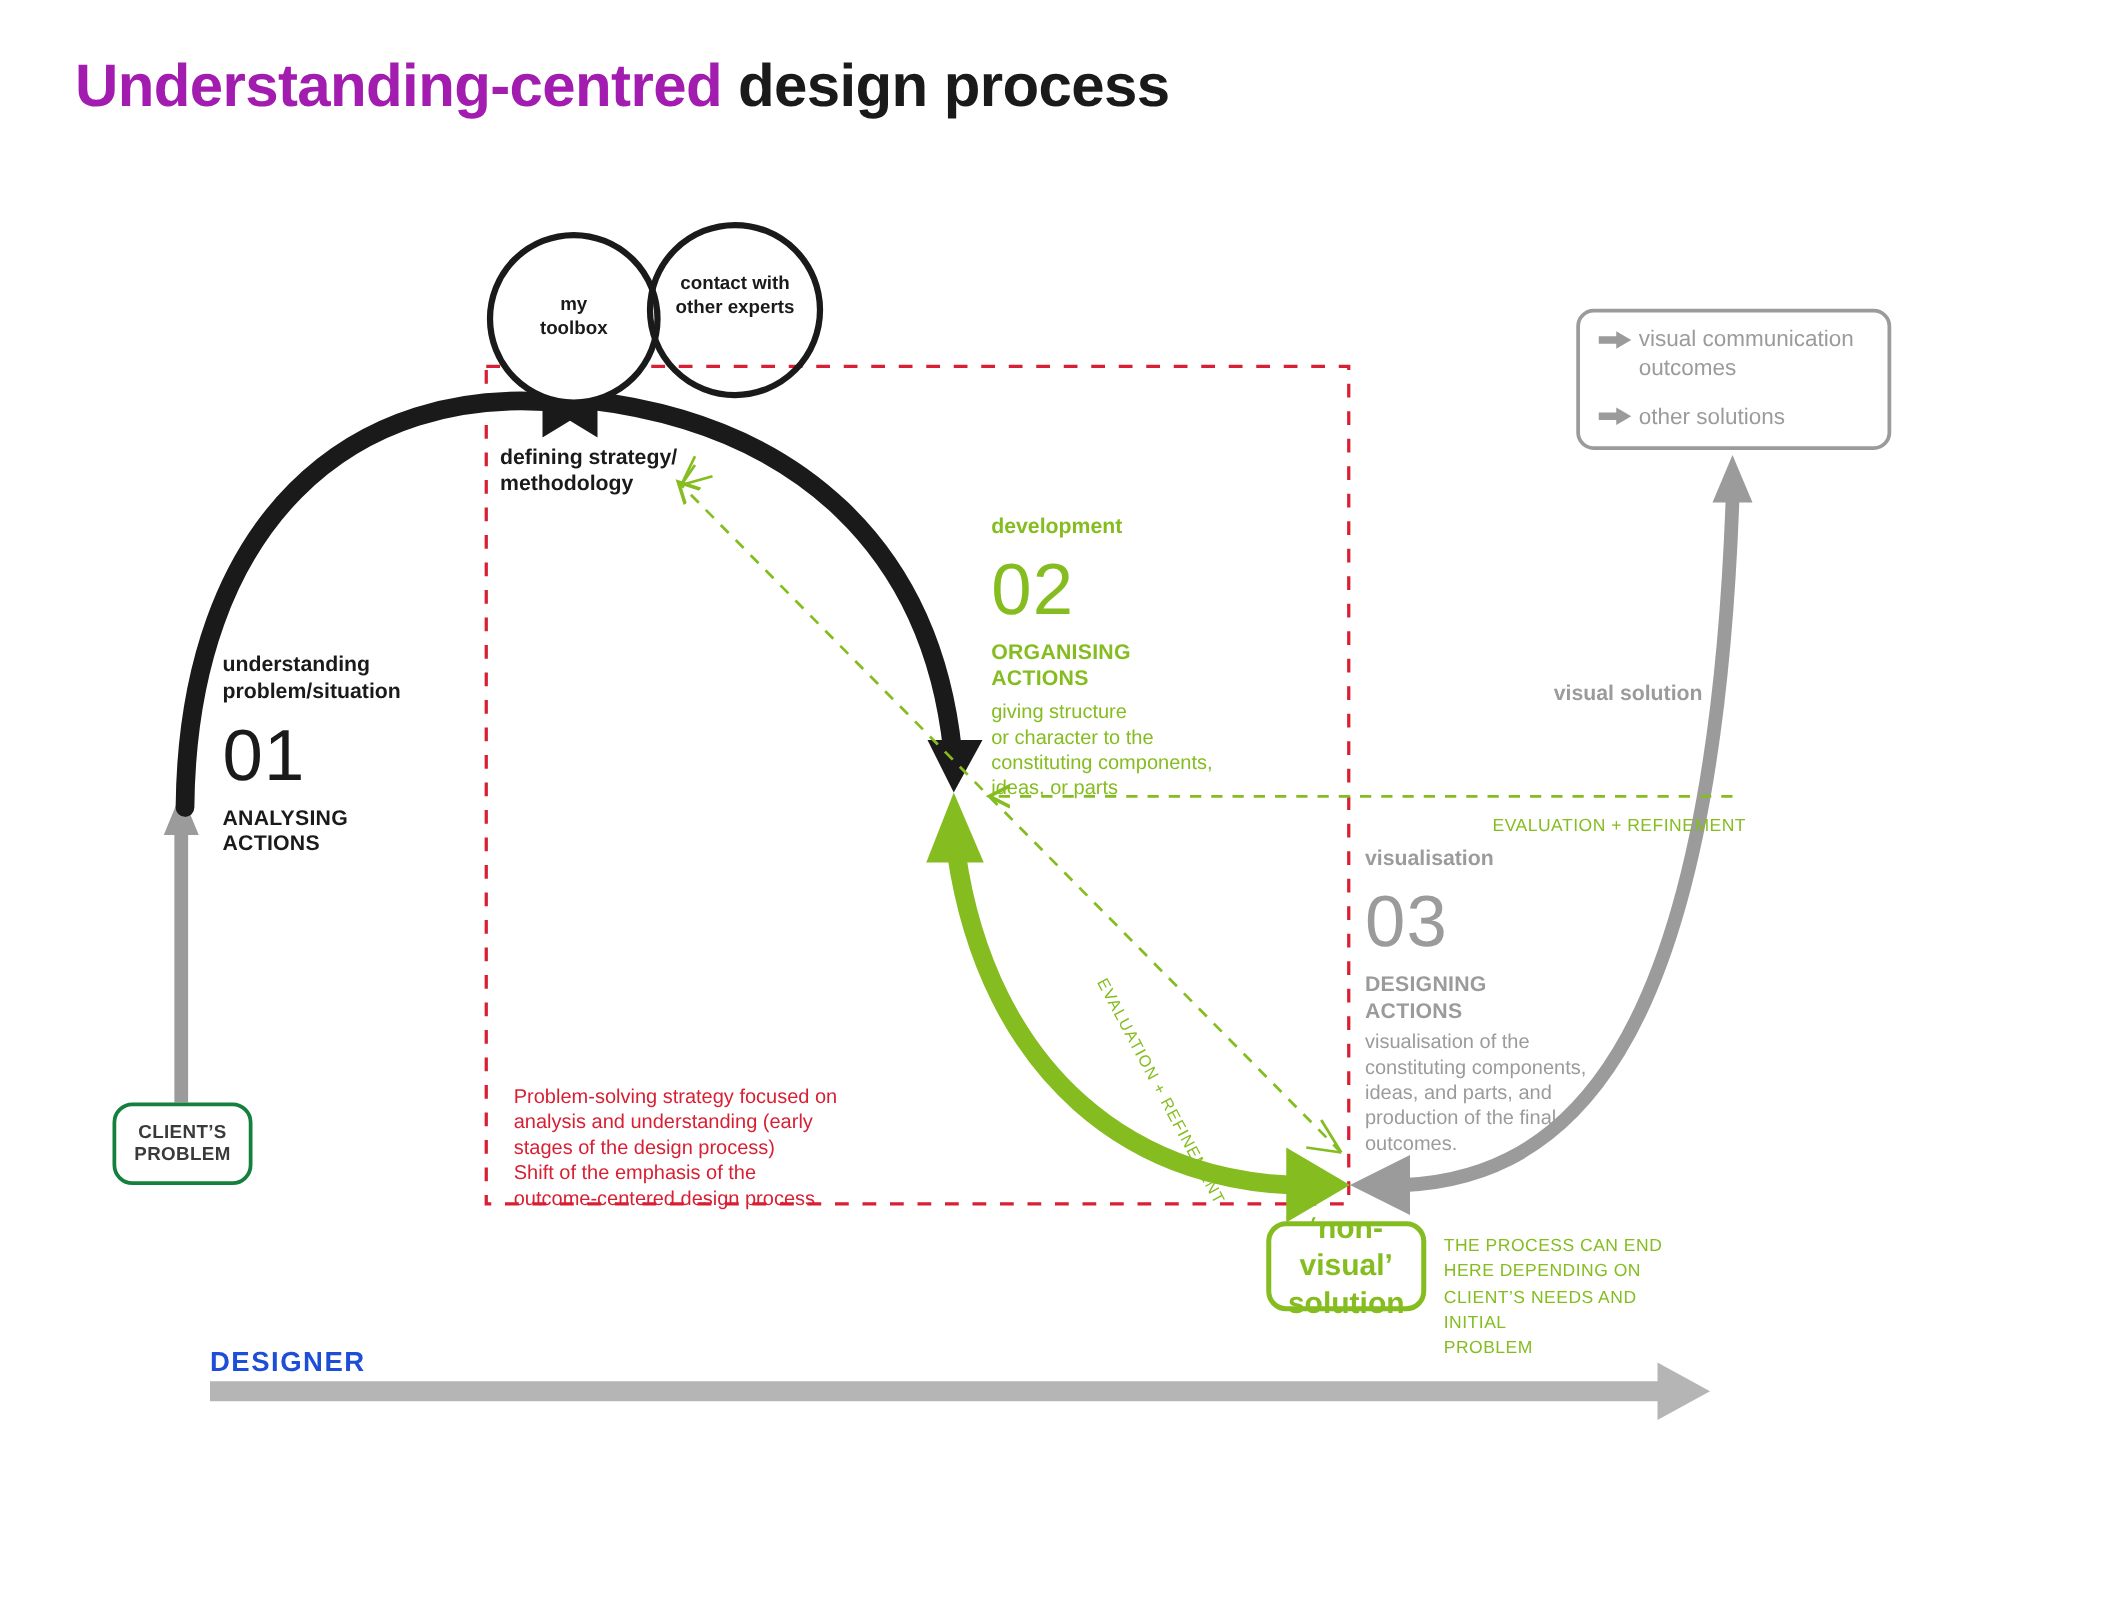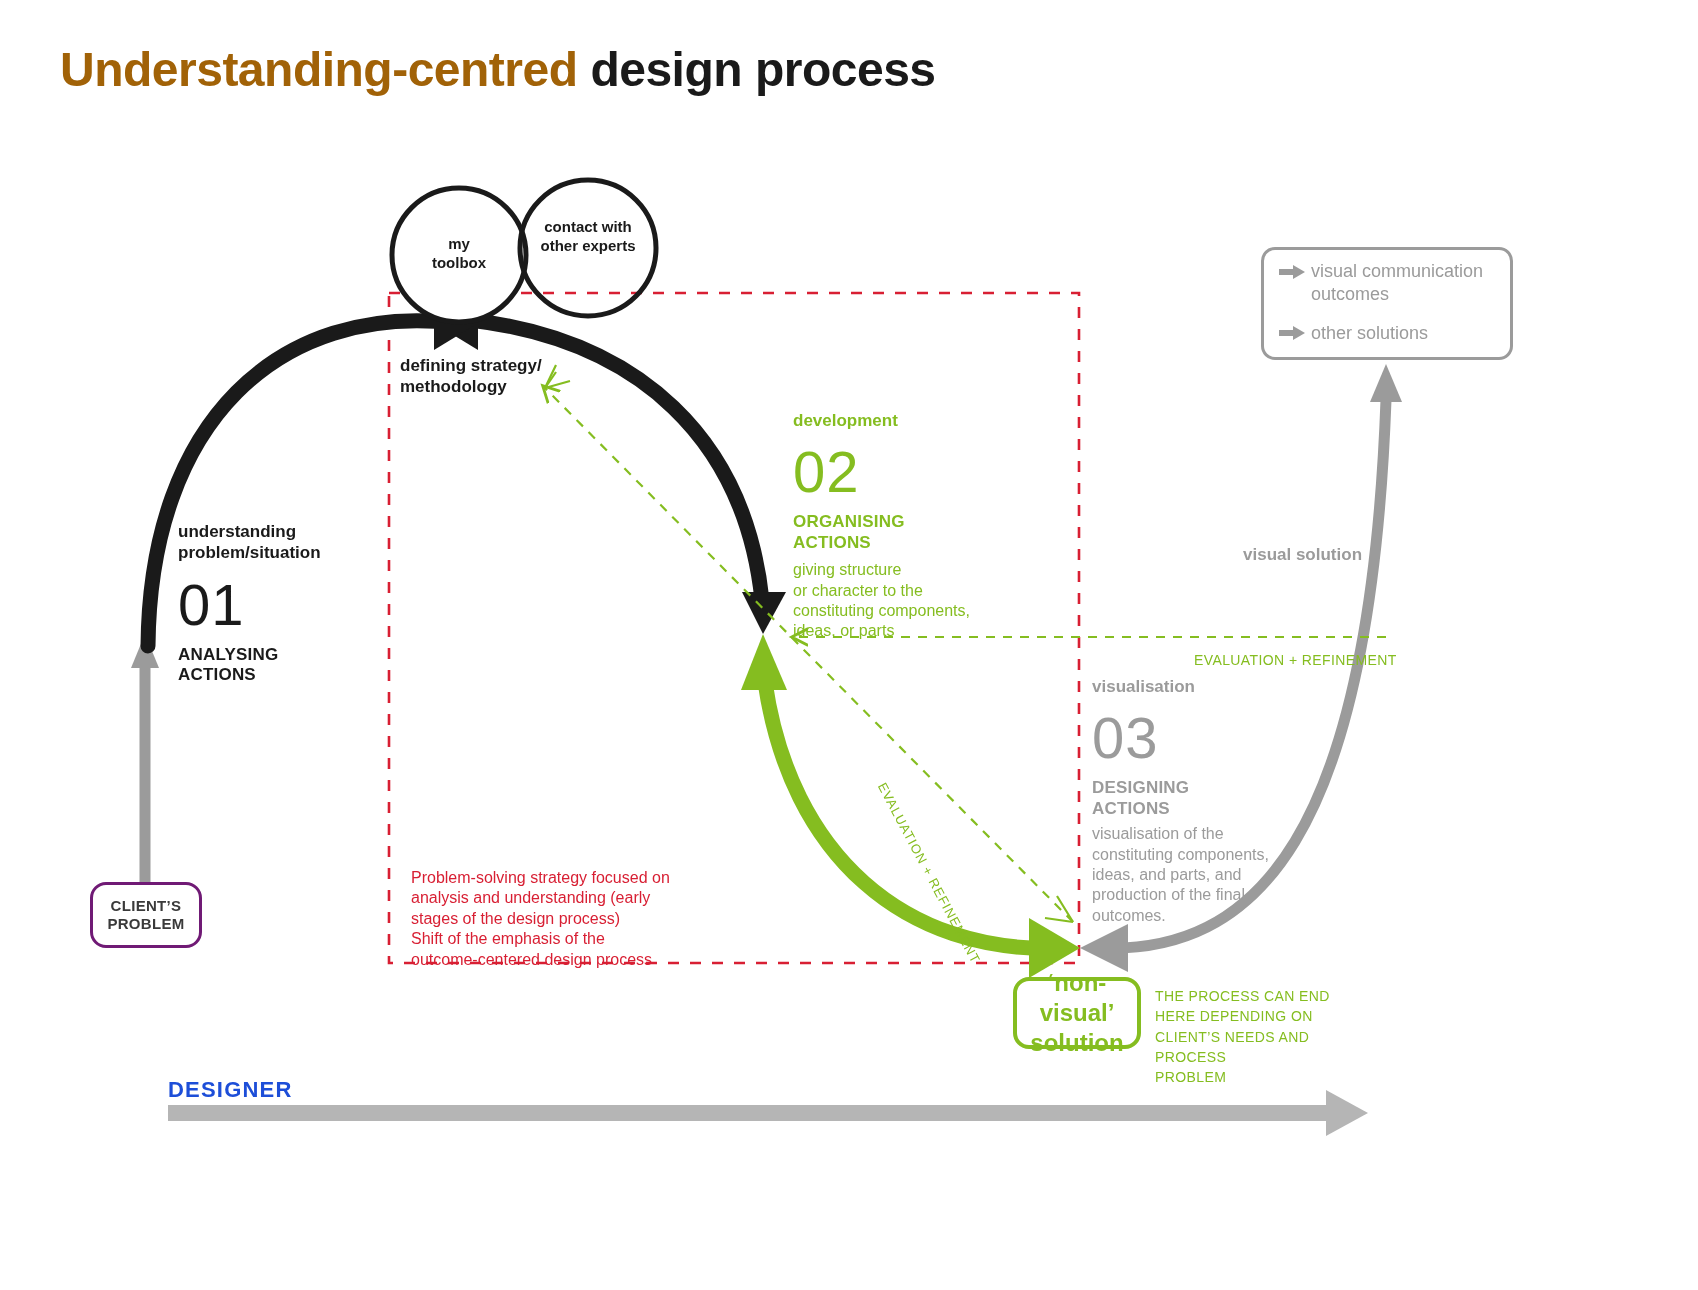--- a/index.html
+++ b/index.html
@@ -3,21 +3,21 @@
 <meta charset="utf-8">
 <title>Understanding-centred design process</title>
 <style>
   html,body{margin:0;padding:0;background:#ffffff;}
   body{width:1698px;height:1290px;position:relative;overflow:hidden;
        font-family:"Liberation Sans","DejaVu Sans",sans-serif;}
 
   
   #title{position:absolute;left:60px;top:42px;font-size:48px;font-weight:bold;
          letter-spacing:-0.5px;white-space:nowrap;}
-  #title .red{color:#a16207;}
+  #title .red{color:#a21caf;}
   #title .blk{color:#1a1a1a;}
 
   
   #canvas{position:absolute;left:0;top:0;width:1698px;height:1290px;}
 
   
   .tblock{position:absolute;}
   .kicker{font-size:17px;font-weight:bold;line-height:1.25;}
   .bignum{font-size:58px;font-weight:normal;line-height:1.0;letter-spacing:1px;}
   .caps{font-size:17px;font-weight:bold;line-height:1.2;letter-spacing:.2px;}
@@ -28,21 +28,21 @@
   .k-grey{color:#9b9b9b;}
   .k-red{color:#d81f33;}
 
   
   .circlelabel{position:absolute;text-align:center;font-size:15px;font-weight:bold;
                color:#1a1a1a;line-height:1.25;}
 
   
   .capsule{position:absolute;box-sizing:border-box;display:flex;align-items:center;
            justify-content:center;text-align:center;font-weight:bold;border-radius:16px;}
-  #clients-problem{left:90px;top:882px;width:112px;height:66px;border:3px solid #701a75;
+  #clients-problem{left:90px;top:882px;width:112px;height:66px;border:3px solid #15803d;
                    color:#3a3a3a;font-size:15px;line-height:1.2;letter-spacing:.3px;}
   #nonvisual{left:1013px;top:977px;width:128px;height:72px;border:4px solid #85bd20;
              color:#85bd20;font-size:24px;line-height:1.25;}
 
   
   #outcomes-box{position:absolute;left:1261px;top:247px;width:252px;height:113px;
                 box-sizing:border-box;border:3px solid #9b9b9b;border-radius:14px;}
   .outrow{position:absolute;display:flex;align-items:flex-start;gap:10px;
           color:#9b9b9b;font-size:18px;font-weight:normal;line-height:1.26;}
 
@@ -225,17 +225,17 @@
 
 <div class="tblock body k-red" style="left:411px;top:868px;width:280px;white-space:pre-line;">Problem-solving strategy focused on
 analysis and understanding (early
 stages of the design process)
 Shift of the emphasis of the
 outcome-centered design process</div>
 
 <div class="smallcaps sc-green" style="left:1155px;top:986px;width:190px;">
   <div>THE PROCESS CAN END</div>
   <div>HERE DEPENDING ON</div>
-  <div>CLIENT’S NEEDS AND PROCESS</div>
+  <div>CLIENT’S NEEDS AND INITIAL</div>
   <div>PROBLEM</div>
 </div>
 
 <div id="designer-label">DESIGNER</div>
 
 </body></html>

